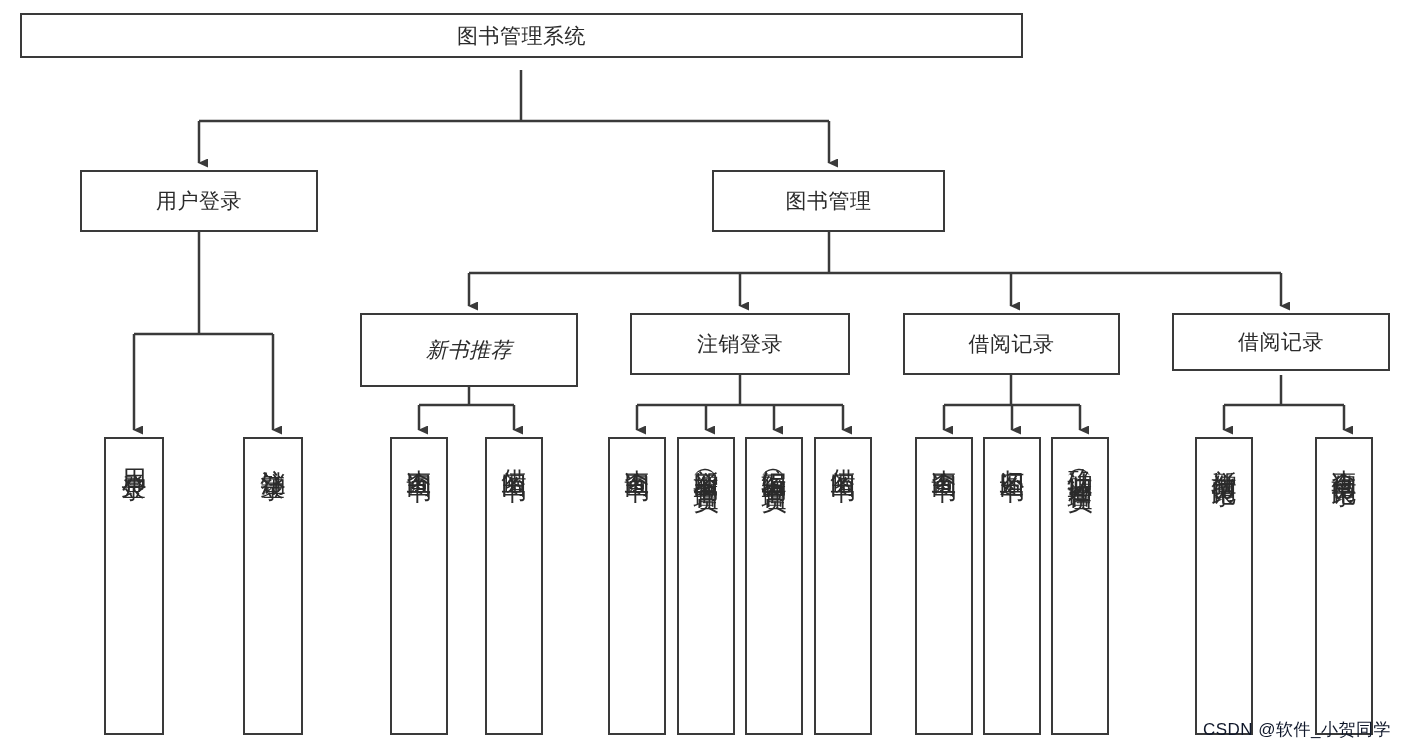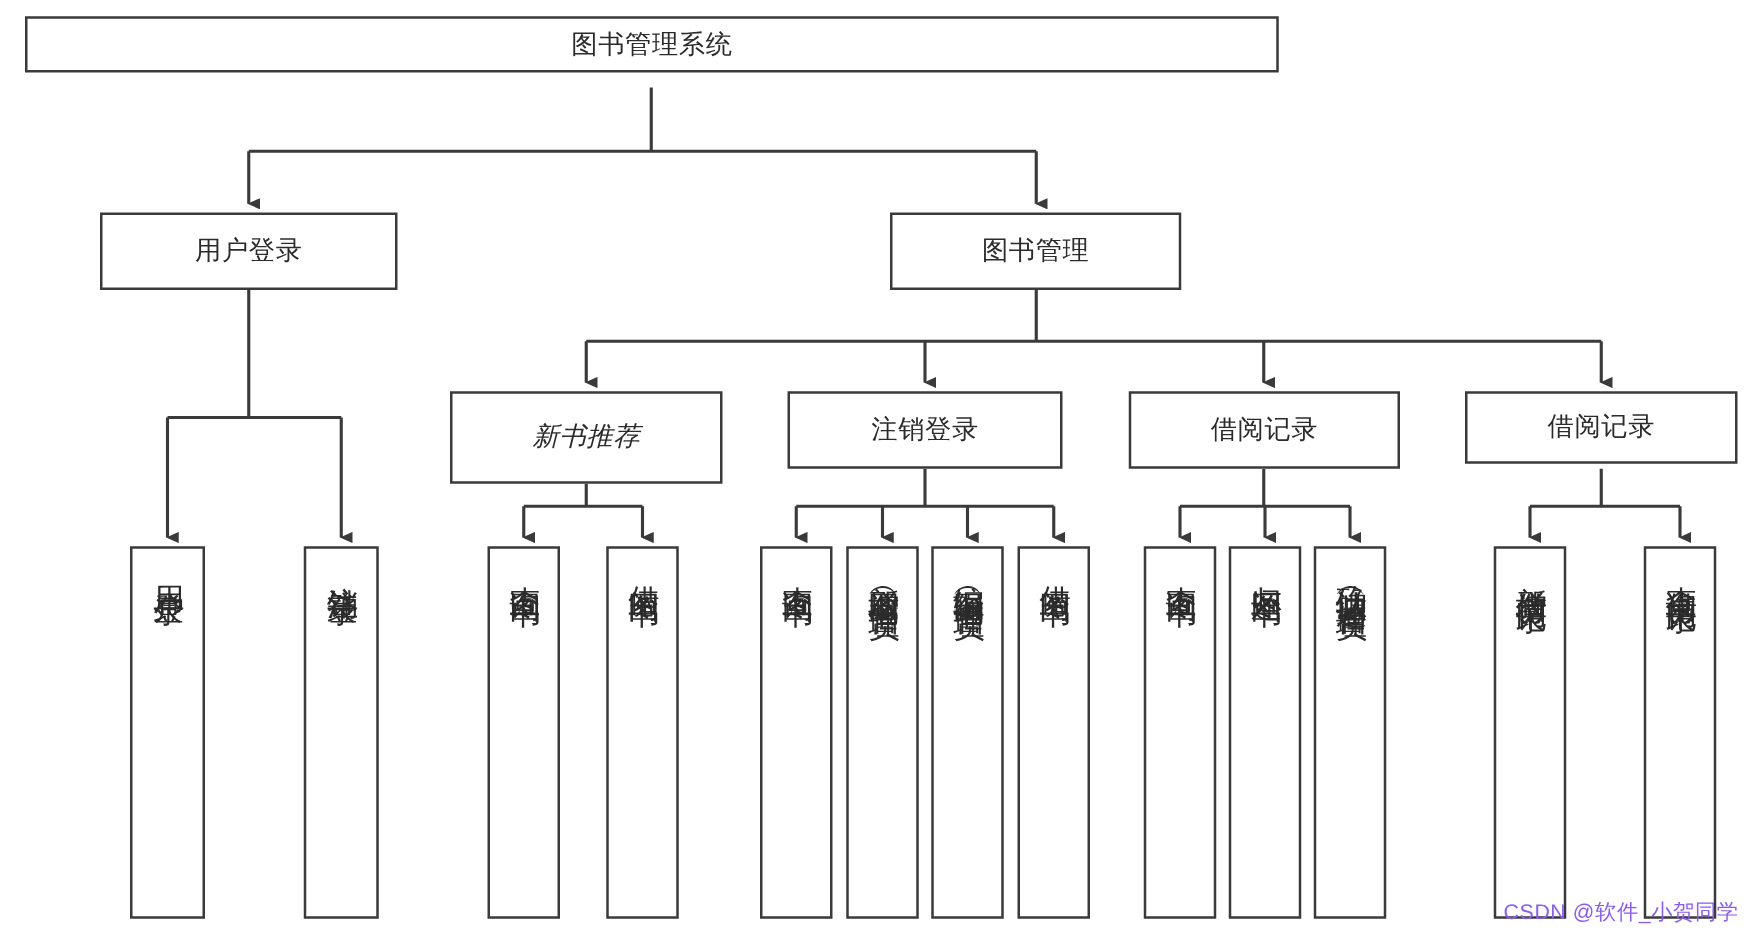--- a/index.html
+++ b/index.html
@@ -33,21 +33,21 @@
     text-orientation:upright;
     font-size:25px;
     line-height:1.0;
     letter-spacing:3px;
     white-space:nowrap;
   }
   #watermark{
     position:absolute;
     right:14px;bottom:6px;
     font-size:17px;
-    color:#8b5cf6;
+    color:#0f172a;
     letter-spacing:0.5px;
     white-space:nowrap;
     pointer-events:none;
   }
 </style>
 </head>
 <body>
 
 <div id="canvas">
 

